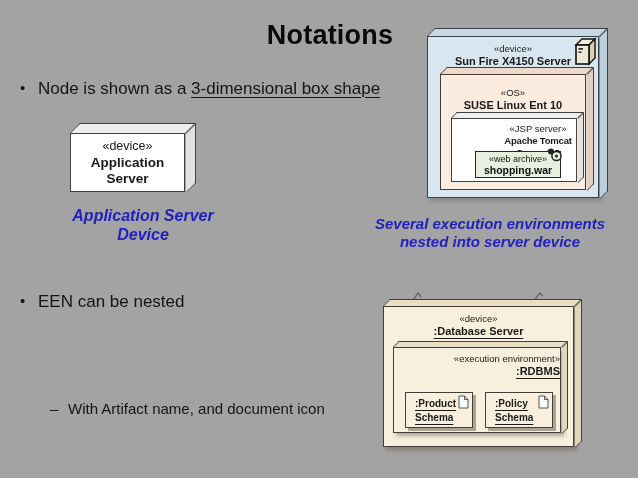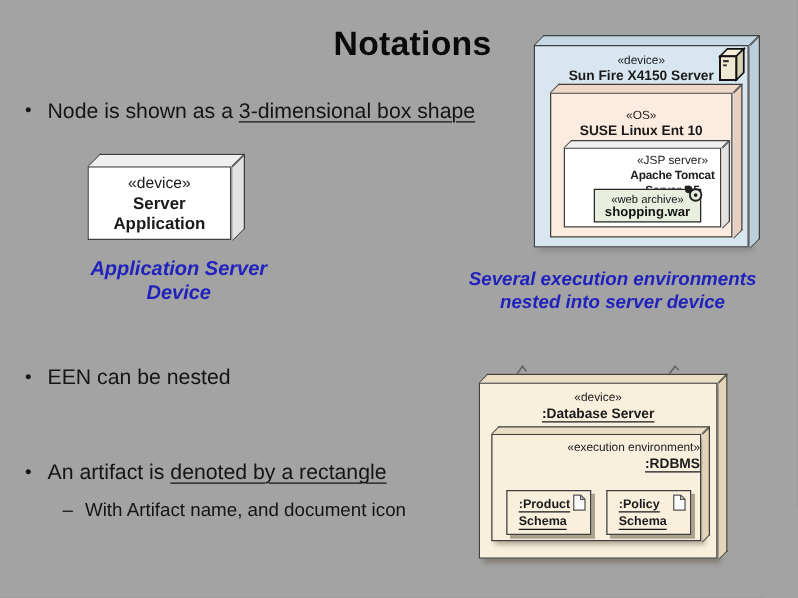--- a/index.html
+++ b/index.html
@@ -64,35 +64,32 @@
   <div class="title">Notations</div>
 
   <div class="bullet" style="top:79px;">
     <span class="mark">•</span><span>Node is shown as a </span><span class="u">3-dimensional box shape</span>
   </div>
 
   <div class="bullet" style="top:292px;">
     <span class="mark">•</span><span>EEN can be nested</span>
   </div>
 
-  <div class="bullet" style="top:368px;">
-    <span class="mark">•</span><span>An artifact is </span><span class="u">denoted by a rectangle</span>
-  </div>
 
   <div class="subbullet" style="top:400px;">
     <span class="mark">–</span><span>With Artifact name, and document icon</span>
   </div>
 
   <div class="node c-white appsrv" style="left:70px;top:133px;width:115px;height:59px;--d:10px;">
     <div class="f-top"></div>
     <div class="f-side"></div>
     <div class="nlabel" style="padding-top:5px;">
       <div class="stereo">«device»</div>
+      <div class="nname">Application</div>
       <div class="nname">Server</div>
-      <div class="nname">Application</div>
     </div>
   </div>
   <div class="cap cap1">
     <div>Application Server</div>
     <div>Device</div>
   </div>
 
   <div class="node c-blue" style="left:427px;top:36px;width:172px;height:162px;--d:8px;">
     <div class="f-top"></div>
     <div class="f-side"></div>

